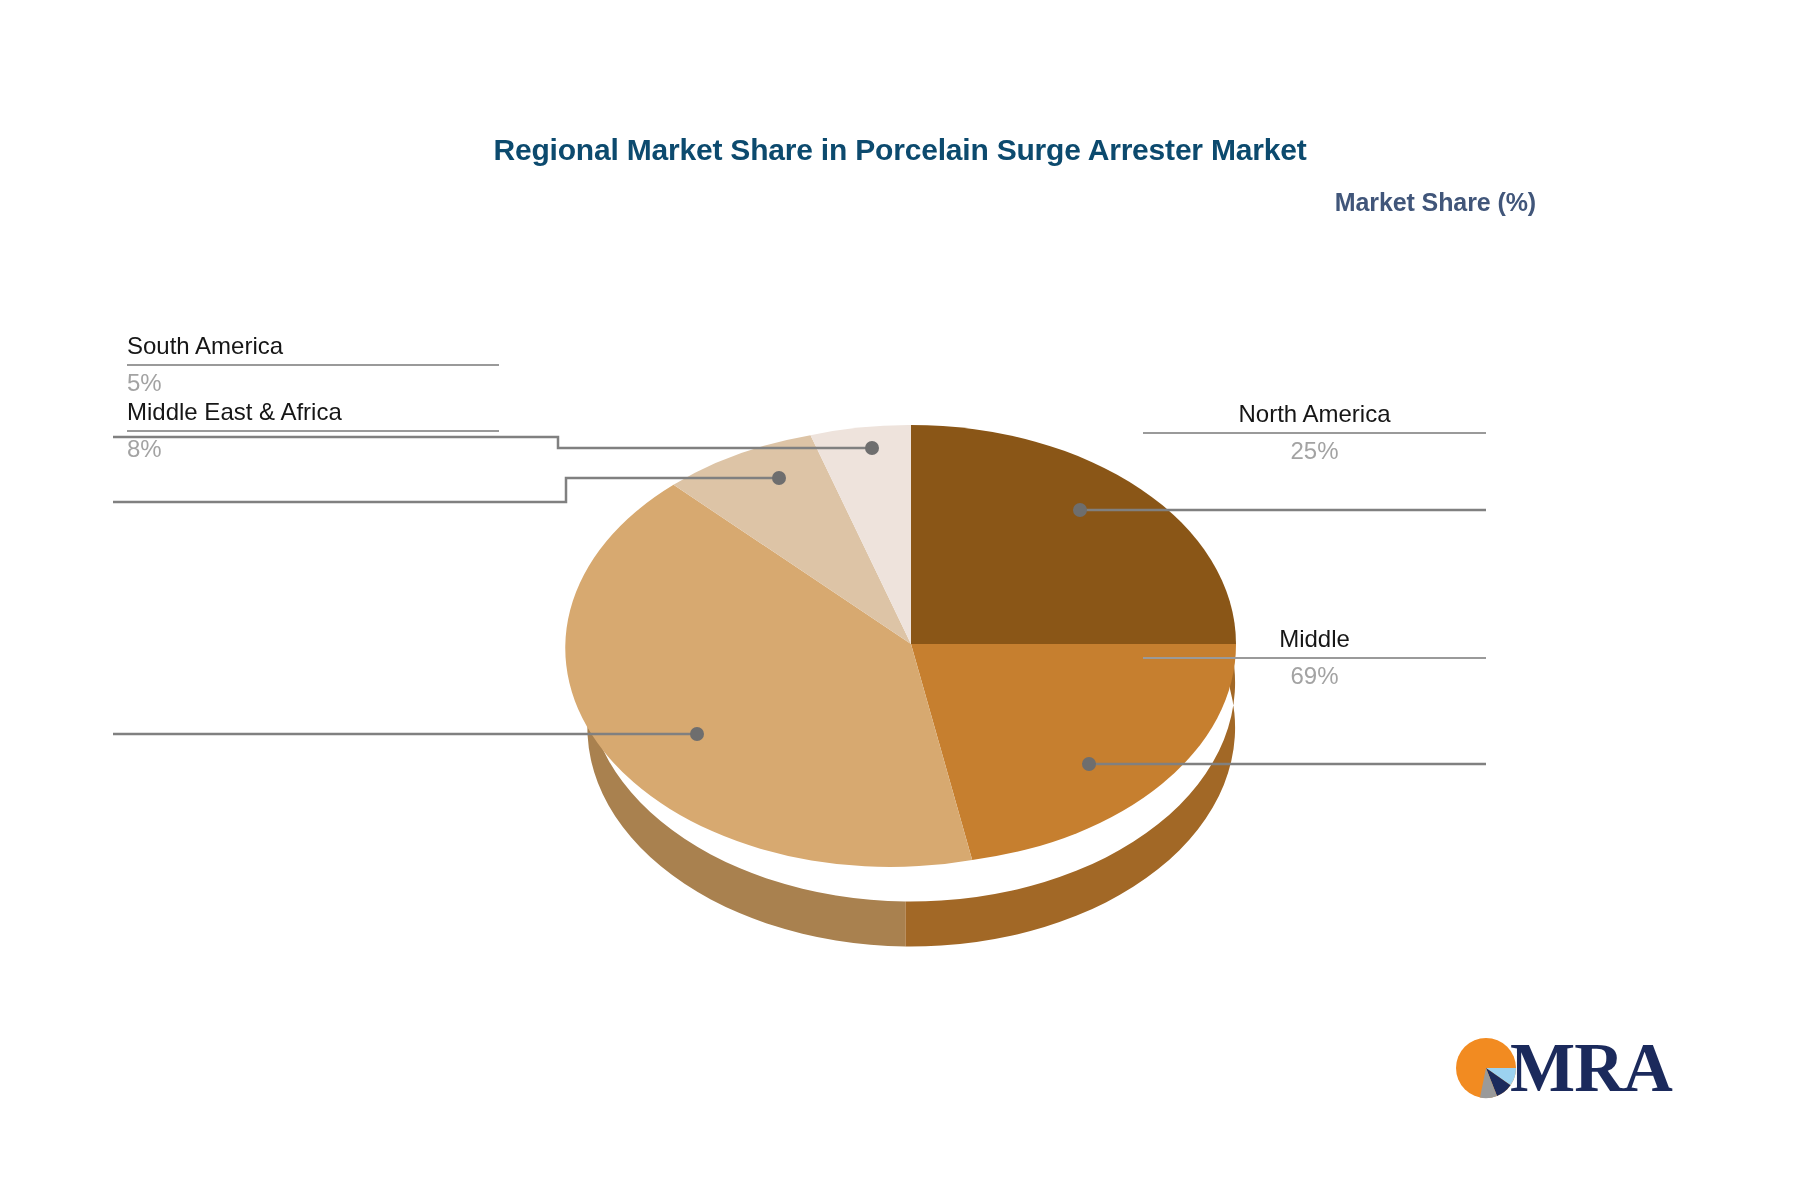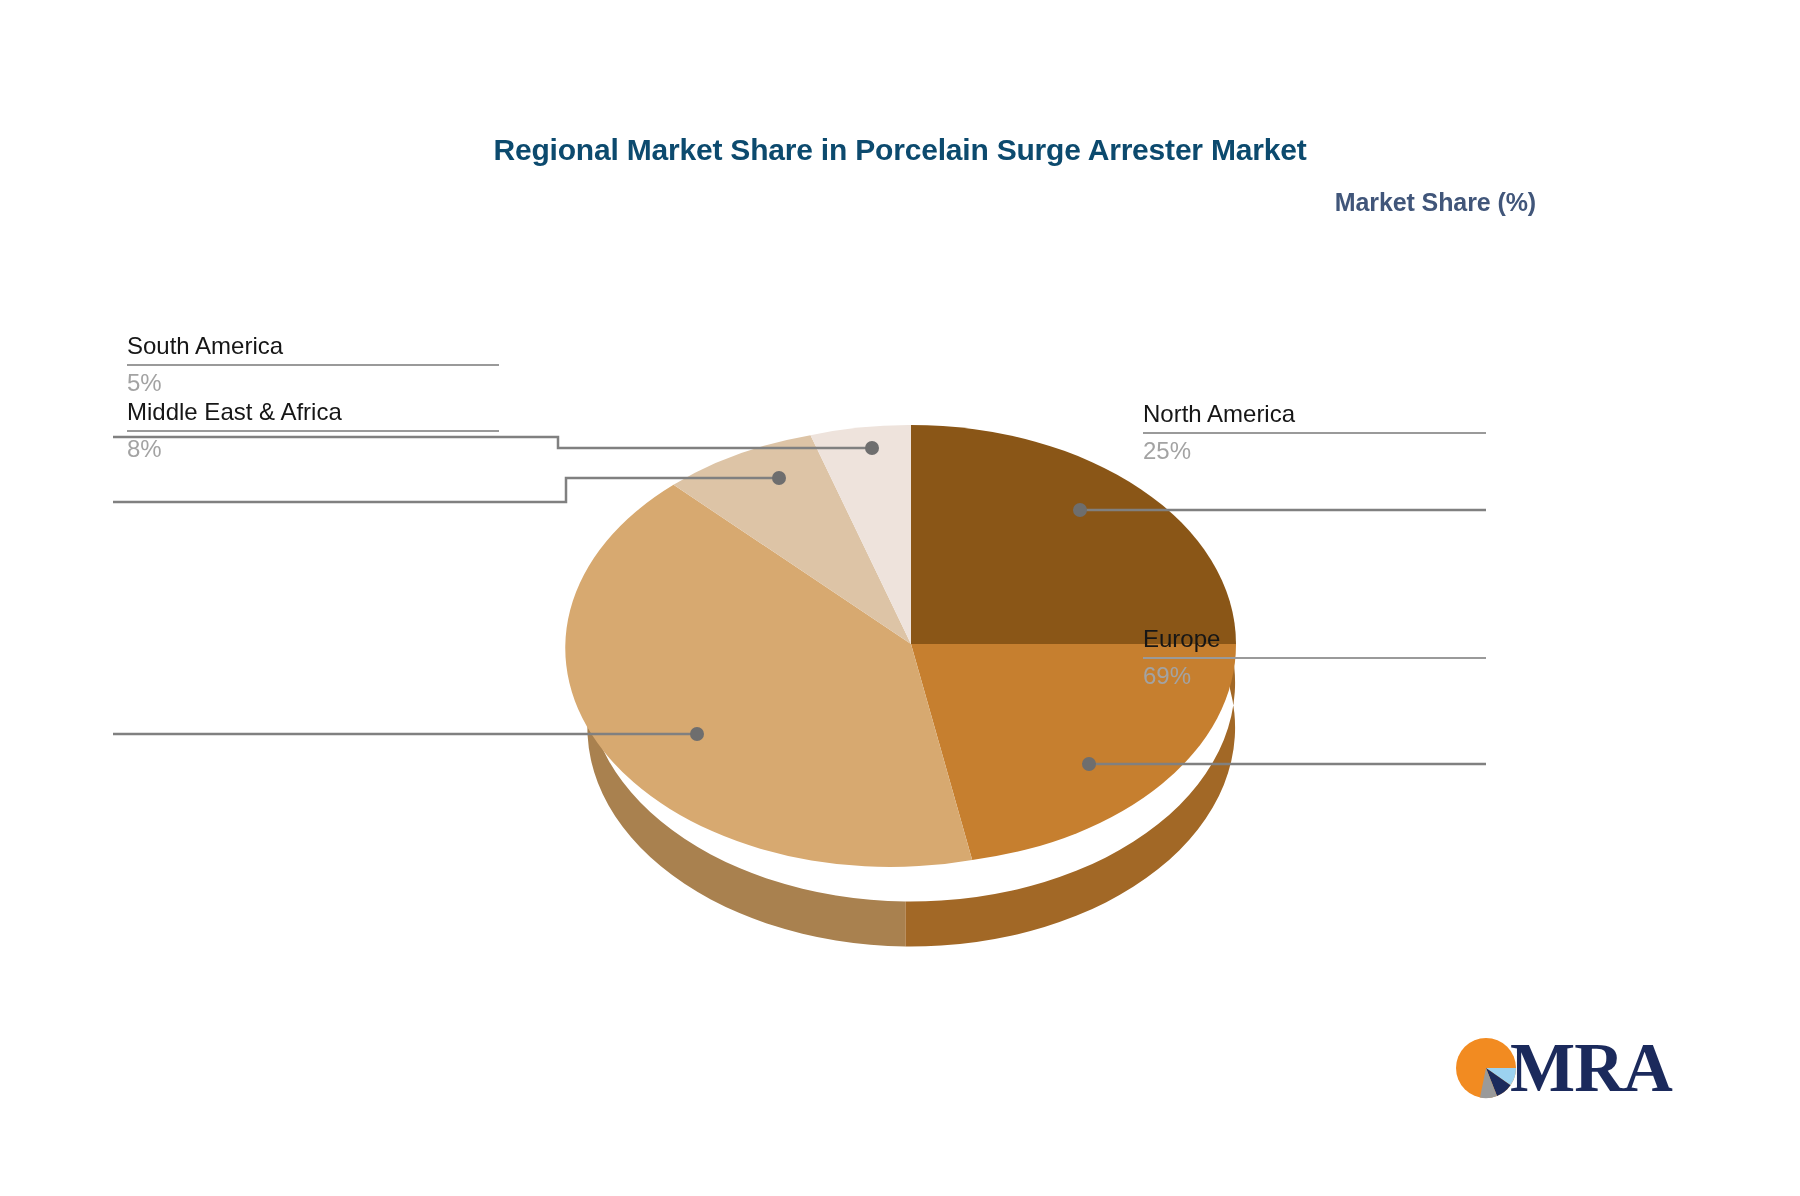--- a/index.html
+++ b/index.html
@@ -66,21 +66,21 @@
     margin: 3px 0 2px 0;
   }
   .callout .cvalue {
     font-size: 24px;
     color: #a3a3a3;
     white-space: nowrap;
     line-height: 30px;
   }
   .callout.right .cname,
   .callout.right .cvalue {
-    text-align: left;
+    text-align: center;
   }
   .callout.left .cname,
   .callout.left .cvalue {
     text-align: left;
   }
 
   #callout-south-america { left: 113px; top: 331px; width: 372px; margin-left: 14px; }
   #callout-mea           { left: 127px; top: 397px; width: 372px; }
   #callout-asia-pacific  { left: 113px; top: 598px; width: 392px; }
   #callout-north-america { left: 1143px; top: 399px; width: 343px; }
@@ -183,21 +183,21 @@
   </div>
 
 
   <div class="callout right" id="callout-north-america">
     <div class="cname">North America</div>
     <div class="crule"></div>
     <div class="cvalue">25%</div>
   </div>
 
   <div class="callout right" id="callout-europe">
-    <div class="cname">Europe</div>
+    <div class="cname">Middle</div>
     <div class="crule"></div>
     <div class="cvalue">69%</div>
   </div>
 
   <div id="brand-logo">
     <svg class="logo-mark" width="68" height="68" viewBox="0 0 68 68">
       <circle cx="34" cy="34" r="30" fill="#F28B21"></circle>
       <path d="M 34 34 L 64 34 A 30 30 0 0 1 58.5 51.3 Z" fill="#9CD2F0"></path>
       <path d="M 34 34 L 58.5 51.3 A 30 30 0 0 1 45.0 62.0 Z" fill="#1B2A5C"></path>
       <path d="M 34 34 L 45.0 62.0 A 30 30 0 0 1 28.0 63.6 Z" fill="#9A9A9A"></path>

